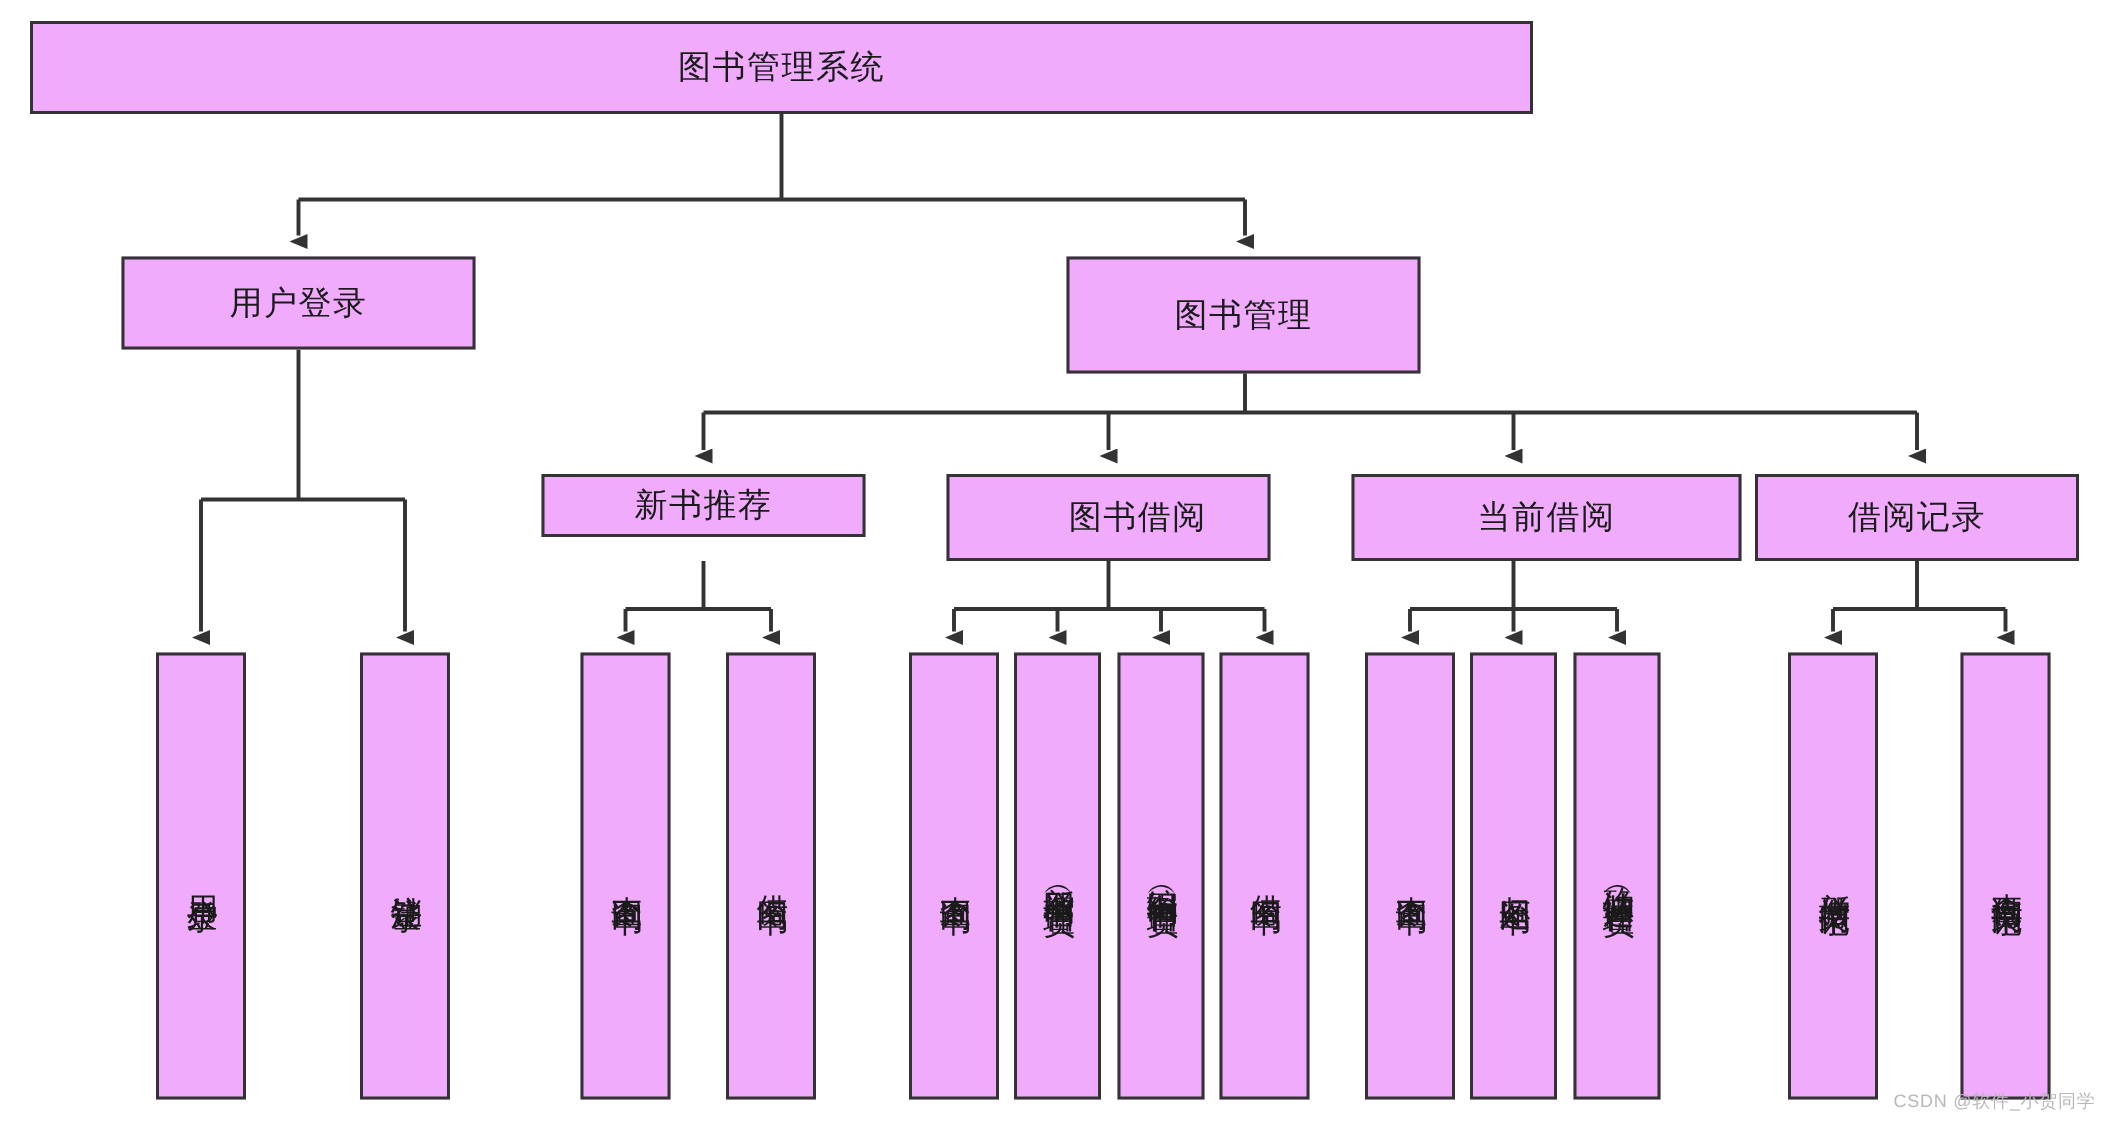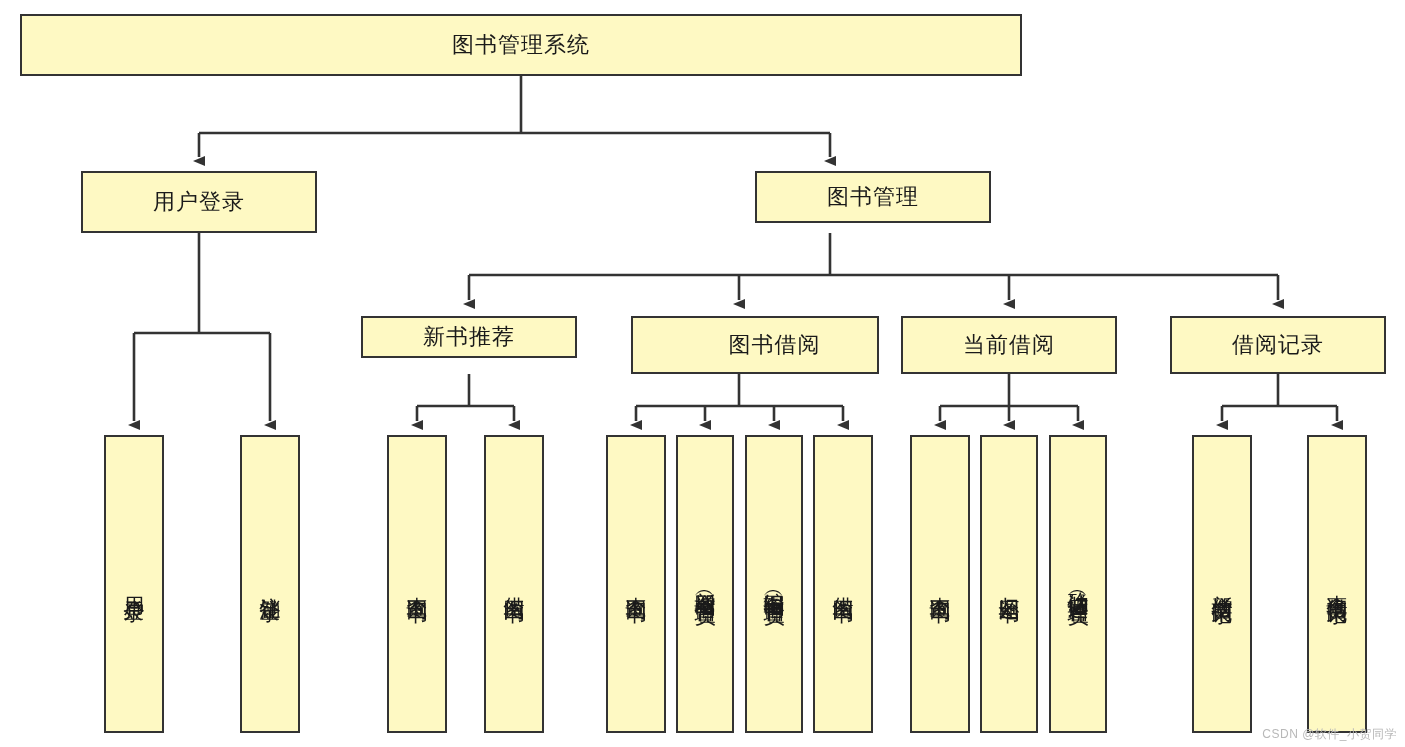--- a/index.html
+++ b/index.html
@@ -21,21 +21,21 @@
     position: absolute;
     left: 0;
     top: 0;
     width: 1405px;
     height: 747px;
     pointer-events: none;
   }
   .node {
     position: absolute;
     box-sizing: border-box;
-    background: #fef9c3;
+    background: #f0abfc;
     border: 2px solid #333333;
     display: flex;
     align-items: center;
     justify-content: center;
     color: #1a1a1a;
   }
   .node.horiz {
     font-size: 22px;
     letter-spacing: 1px;
   }
@@ -123,31 +123,31 @@
     </g>
   </svg>
 
   <div class="node horiz" style="left:20px; top:14px; width:1002px; height:62px;">
     <span class="hlabel">图书管理系统</span>
   </div>
 
   <div class="node horiz" style="left:81px; top:171px; width:236px; height:62px;">
     <span class="hlabel">用户登录</span>
   </div>
-  <div class="node horiz" style="left:711px; top:171px; width:236px; height:52px;margin-left:44px;">
+  <div class="node horiz" style="left:711px; top:171px; width:236px; height:78px;">
     <span class="hlabel">图书管理</span>
   </div>
 
   <div class="node horiz" style="left:361px; top:316px; width:216px; height:42px;">
     <span class="hlabel">新书推荐</span>
   </div>
-  <div class="node horiz" style="left:631px; top:316px; width:248px; height:58px;padding-left:39px;">
+  <div class="node horiz" style="left:631px; top:316px; width:216px; height:58px;padding-left:39px;">
     <span class="hlabel">图书借阅</span>
   </div>
-  <div class="node horiz" style="left:901px; top:316px; width:216px; height:58px;">
+  <div class="node horiz" style="left:901px; top:316px; width:260px; height:58px;">
     <span class="hlabel">当前借阅</span>
   </div>
   <div class="node horiz" style="left:1170px; top:316px; width:216px; height:58px;">
     <span class="hlabel">借阅记录</span>
   </div>
 
   <div class="node vert" style="left:104px; top:435px; width:60px; height:298px;">
     <span class="vlabel">用户登录</span>
   </div>
   <div class="node vert" style="left:240px; top:435px; width:60px; height:298px;">

